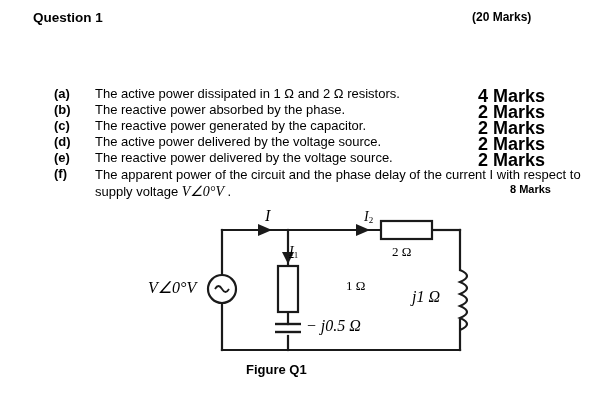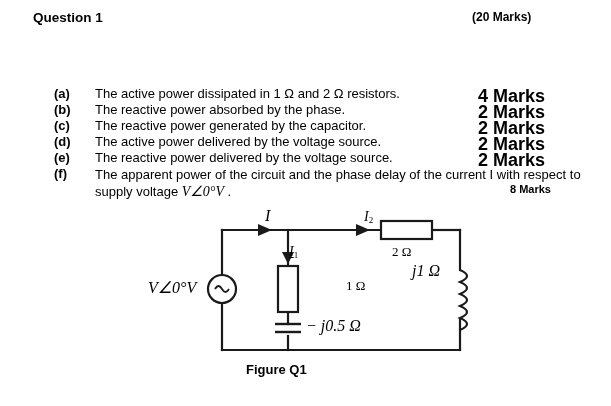--- a/index.html
+++ b/index.html
@@ -240,20 +240,20 @@
     <div class="clabel" style="left:364px; top:11px; font-size:16px;"><span class="mathi">I</span><sub class="sm">2</sub></div>
 
     <div class="clabel" style="left:289px; top:46px; font-size:16px;text-decoration:underline;"><span class="mathi">I</span><sub class="sm">1</sub></div>
 
     <div class="clabel mathr" style="left:302px; top:82px;margin-left:44px;">1 Ω</div>
 
     <div class="clabel mathr" style="left:392px; top:48px;">2 Ω</div>
 
     <div class="clabel mathi" style="left:306px; top:121px; font-size:16px;">− j0.5 Ω</div>
 
-    <div class="clabel mathi" style="left:412px; top:66px; font-size:16px;">j1 Ω</div>
+    <div class="clabel mathi" style="left:412px; top:92px; font-size:16px;">j1 Ω</div>
 
     <div class="clabel mathi" style="left:148px; top:82px; font-size:16px;">V∠0°V</div>
   </div>
 
   <div class="caption">Figure Q1</div>
 
 </div>
 
 </body></html>

